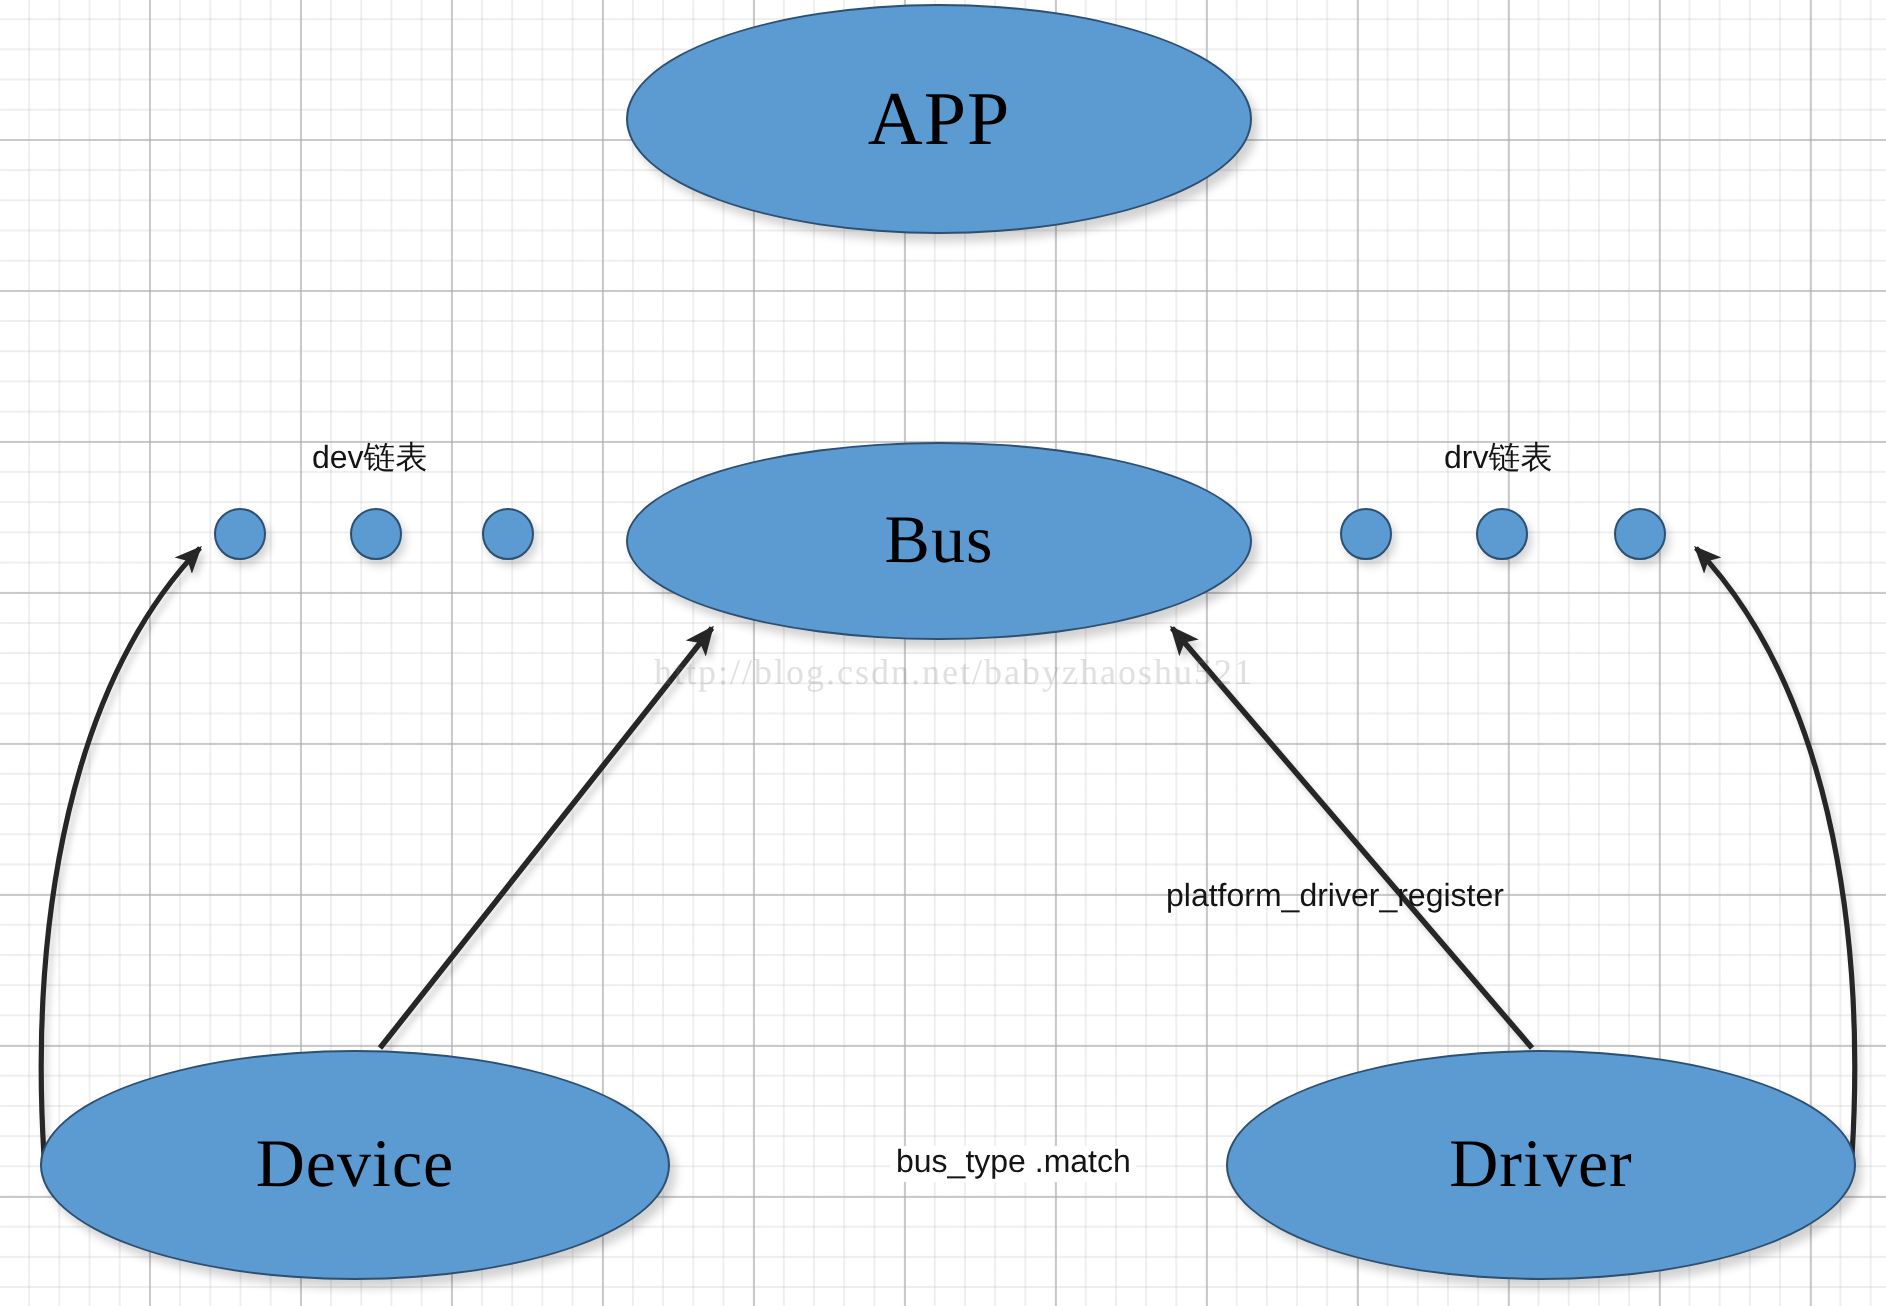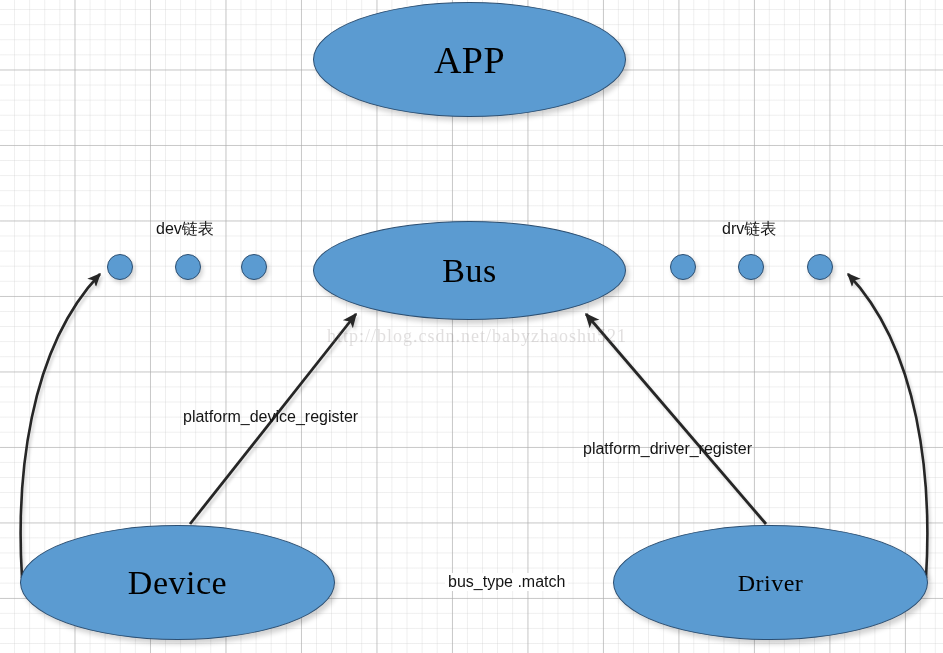--- a/index.html
+++ b/index.html
@@ -53,21 +53,21 @@
     line-height: 1;
     letter-spacing: 0.5px;
   }
   #node-app   { left: 313px; top: 2px;   width: 313px; height: 115px; }
   #node-bus   { left: 313px; top: 221px; width: 313px; height: 99px;  }
   #node-device{ left: 20px;  top: 525px; width: 315px; height: 115px; }
   #node-driver{ left: 613px; top: 525px; width: 315px; height: 115px; }
   #node-app    span { font-size: 38px; }
   #node-bus    span { font-size: 34px; }
   #node-device span { font-size: 34px; }
-  #node-driver span { font-size: 24px; }
+  #node-driver span { font-size: 34px; }
 
   .dot {
     position: absolute;
     width: 26px;
     height: 26px;
     border-radius: 50%;
     background: #5b9bd1;
     border: 1.3px solid #2c4f72;
     box-shadow: 2px 3px 4px rgba(0,0,0,0.17);
     box-sizing: border-box;
@@ -168,20 +168,19 @@
   <div class="dot" style="left:175px;  top:254px;"></div>
   <div class="dot" style="left:241px;  top:254px;"></div>
 
   <div class="dot" style="left:670px;  top:254px;"></div>
   <div class="dot" style="left:738px;  top:254px;"></div>
   <div class="dot" style="left:807px;  top:254px;"></div>
 
   <div class="lbl lbl-chain" style="left:156px; top:219px;">dev链表</div>
   <div class="lbl lbl-chain" style="left:722px; top:219px;">drv链表</div>
 
-  <div class="lbl lbl-edge" style="left:183px; top:408px;">platform_device_register</div>
   <div class="lbl lbl-edge" style="left:583px; top:408px;margin-top:32px;">platform_driver_register</div>
 
   <div class="lbl lbl-match" style="left:412px; top:573px;">bus_type .match</div>
 
   <div id="watermark">http://blog.csdn.net/babyzhaoshu521</div>
 
 </div>
 
 </body></html>

